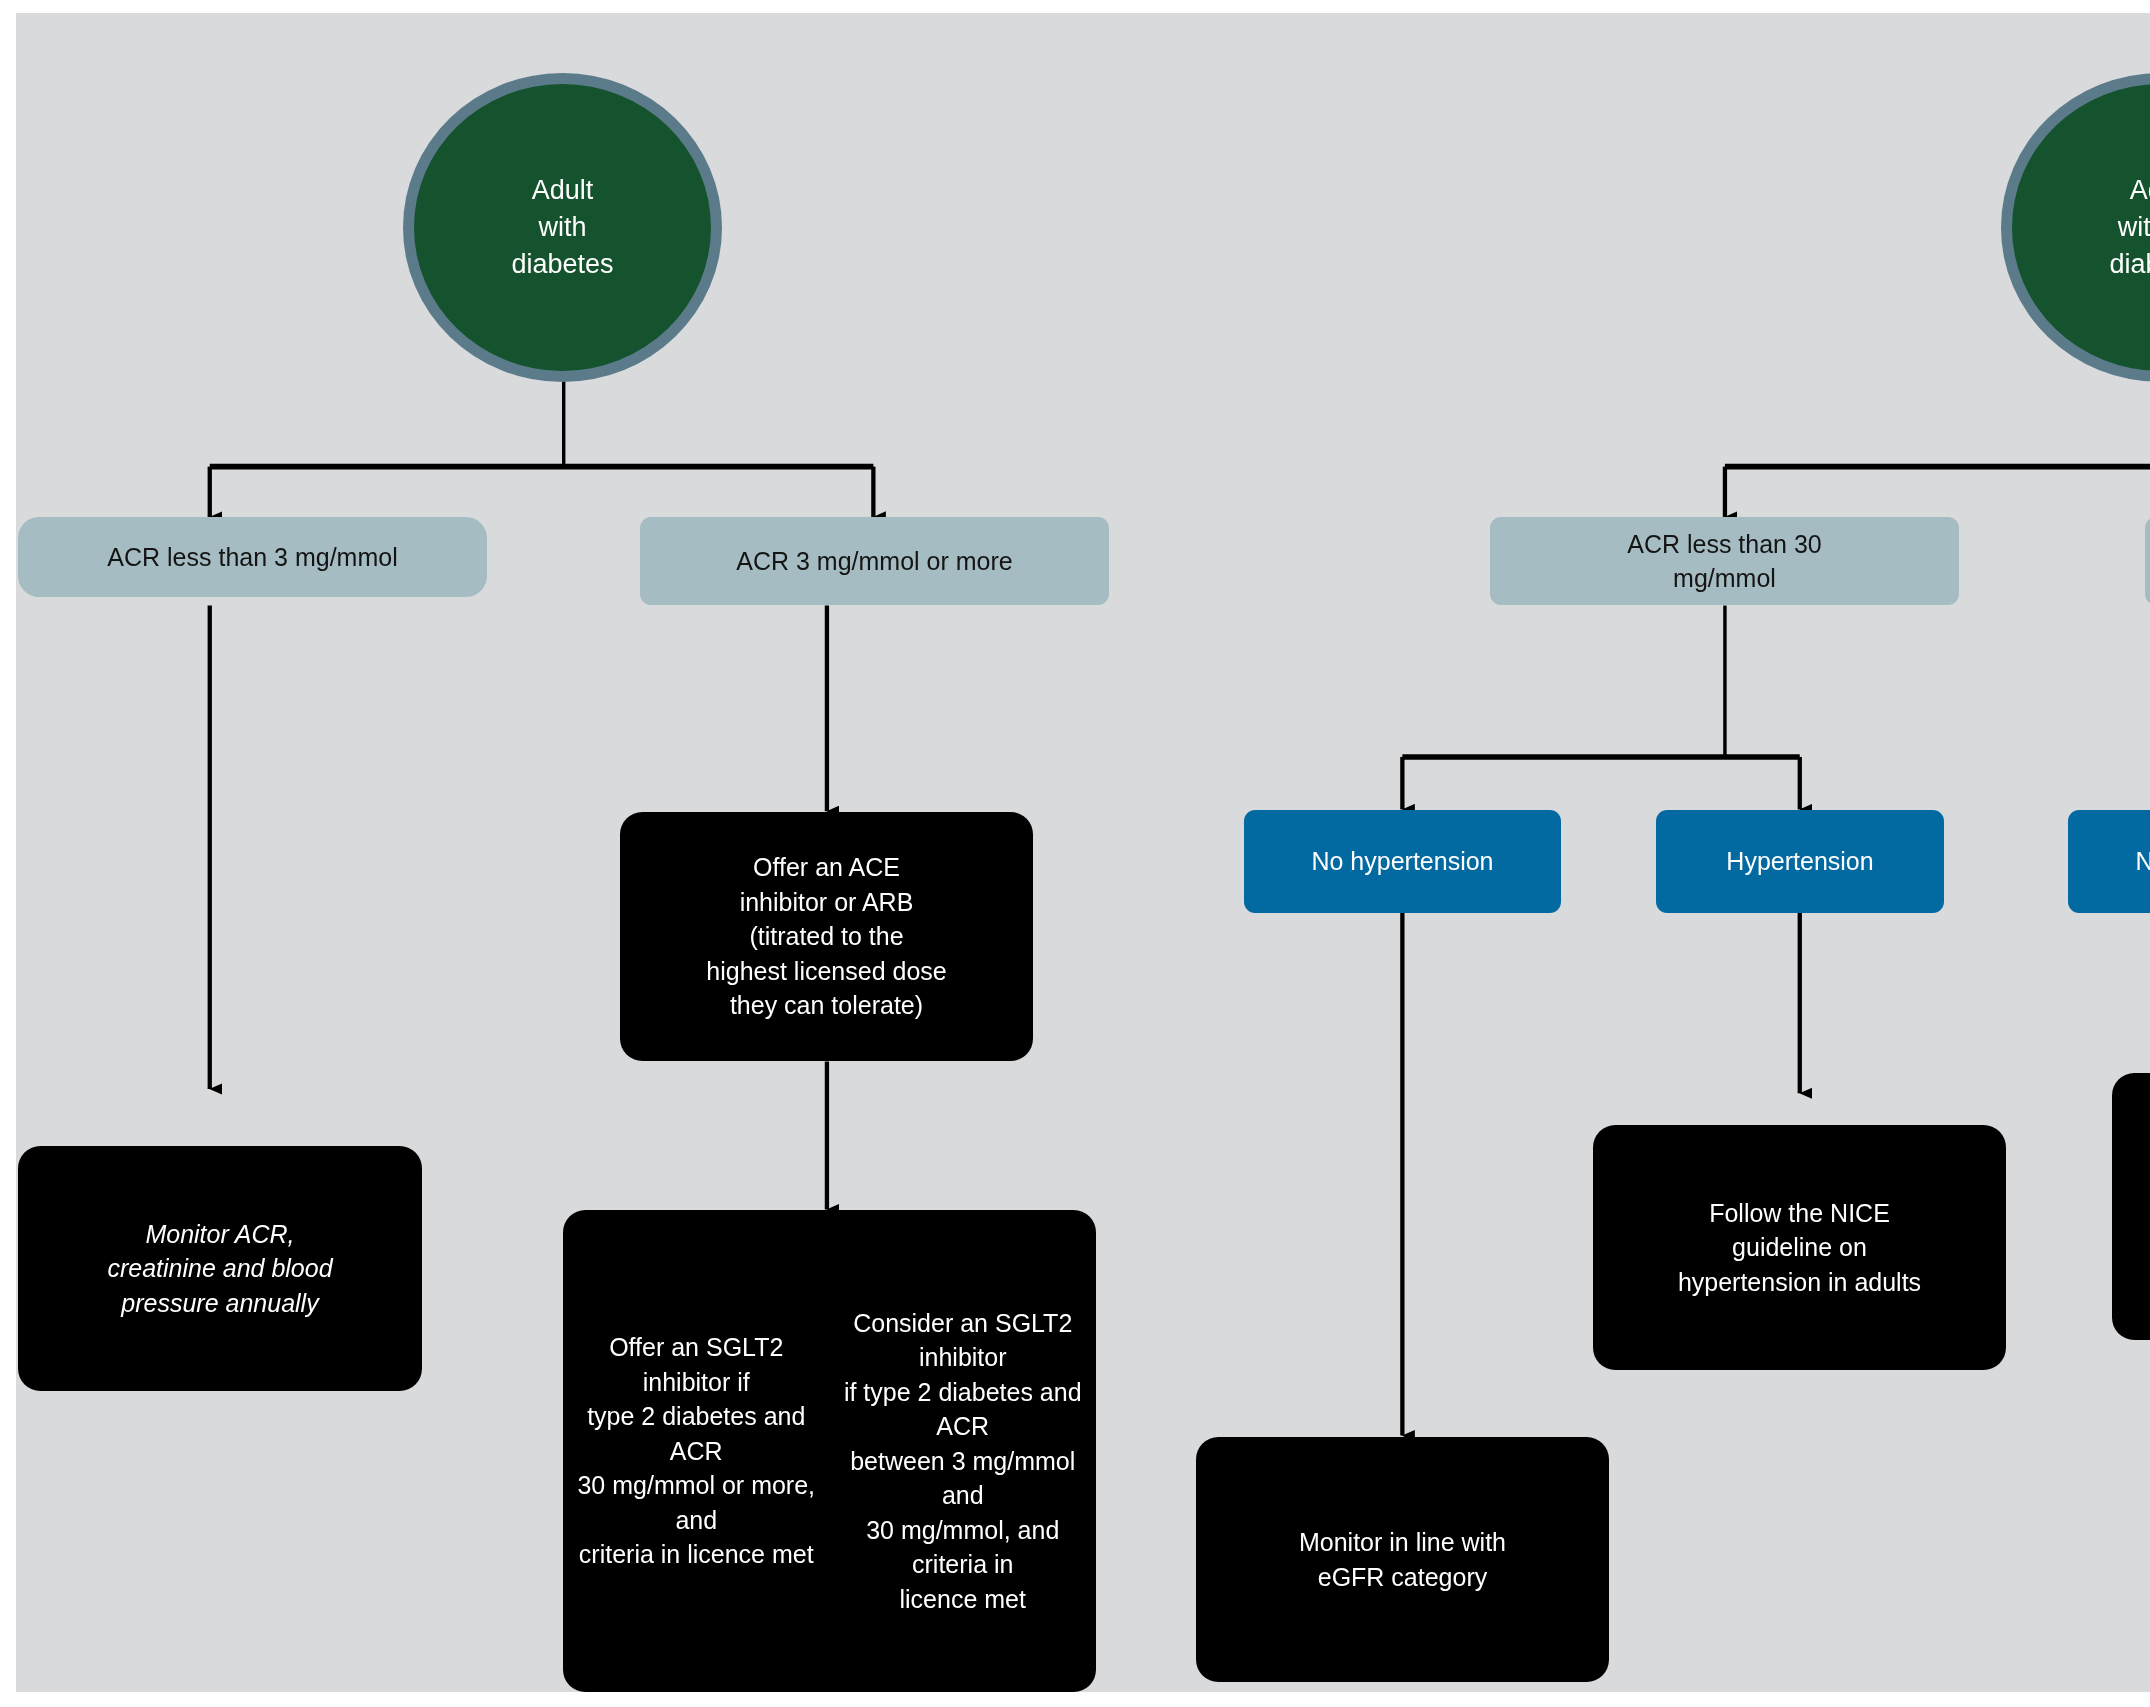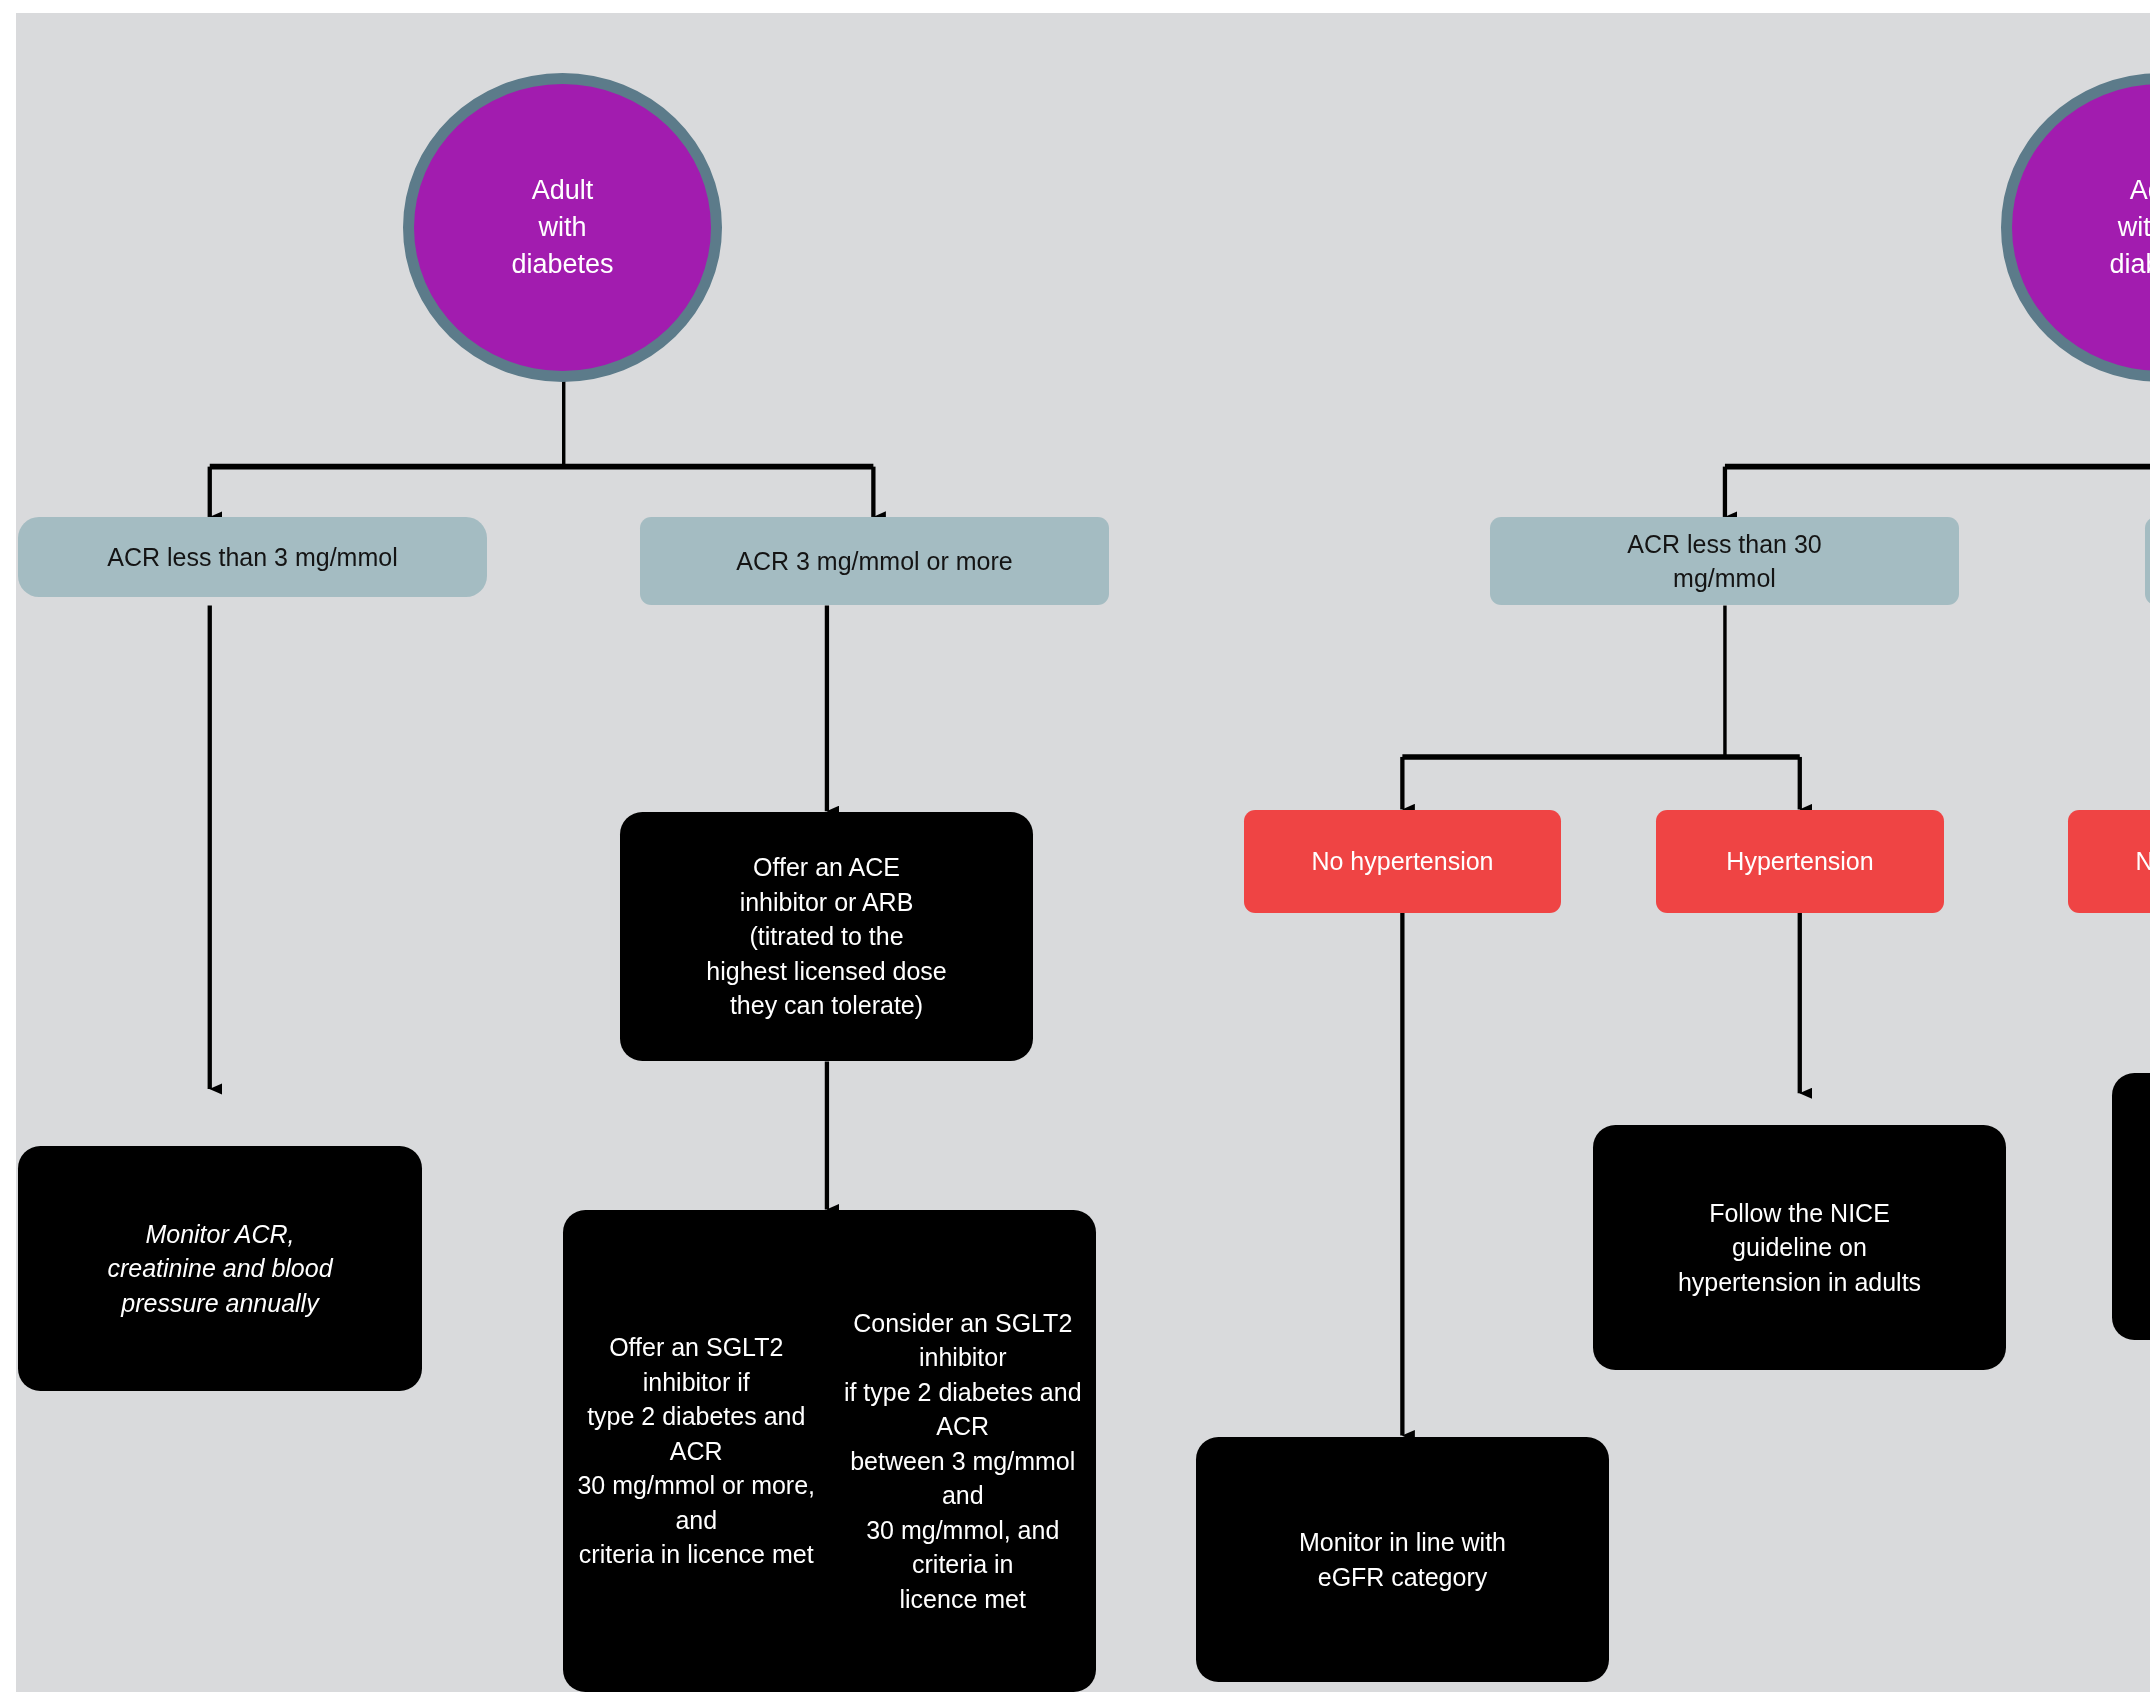--- a/index.html
+++ b/index.html
@@ -46,33 +46,33 @@
   }
   .node .txt {
     display: block;
     width: 100%;
     padding: 0 6px;
     box-sizing: border-box;
     white-space: pre-line;
   }
   .node-start {
     border-radius: 50%;
-    background: #a21caf;
+    background: #14532d;
     border: 11.2px solid #5c7b8a;
     color: #ffffff;
     font-size: 27px;
   }
   .node-criteria {
     background: #a4bcc2;
     color: #141414;
     font-size: 25px;
     border-radius: 11.2px;
   }
   .node-condition {
-    background: #ef4444;
+    background: #0369a1;
     color: #ffffff;
     font-size: 25px;
     border-radius: 11.2px;
   }
   .node-action {
     background: #000000;
     color: #ffffff;
     font-size: 25px;
     border-radius: 22.4px;
   }

